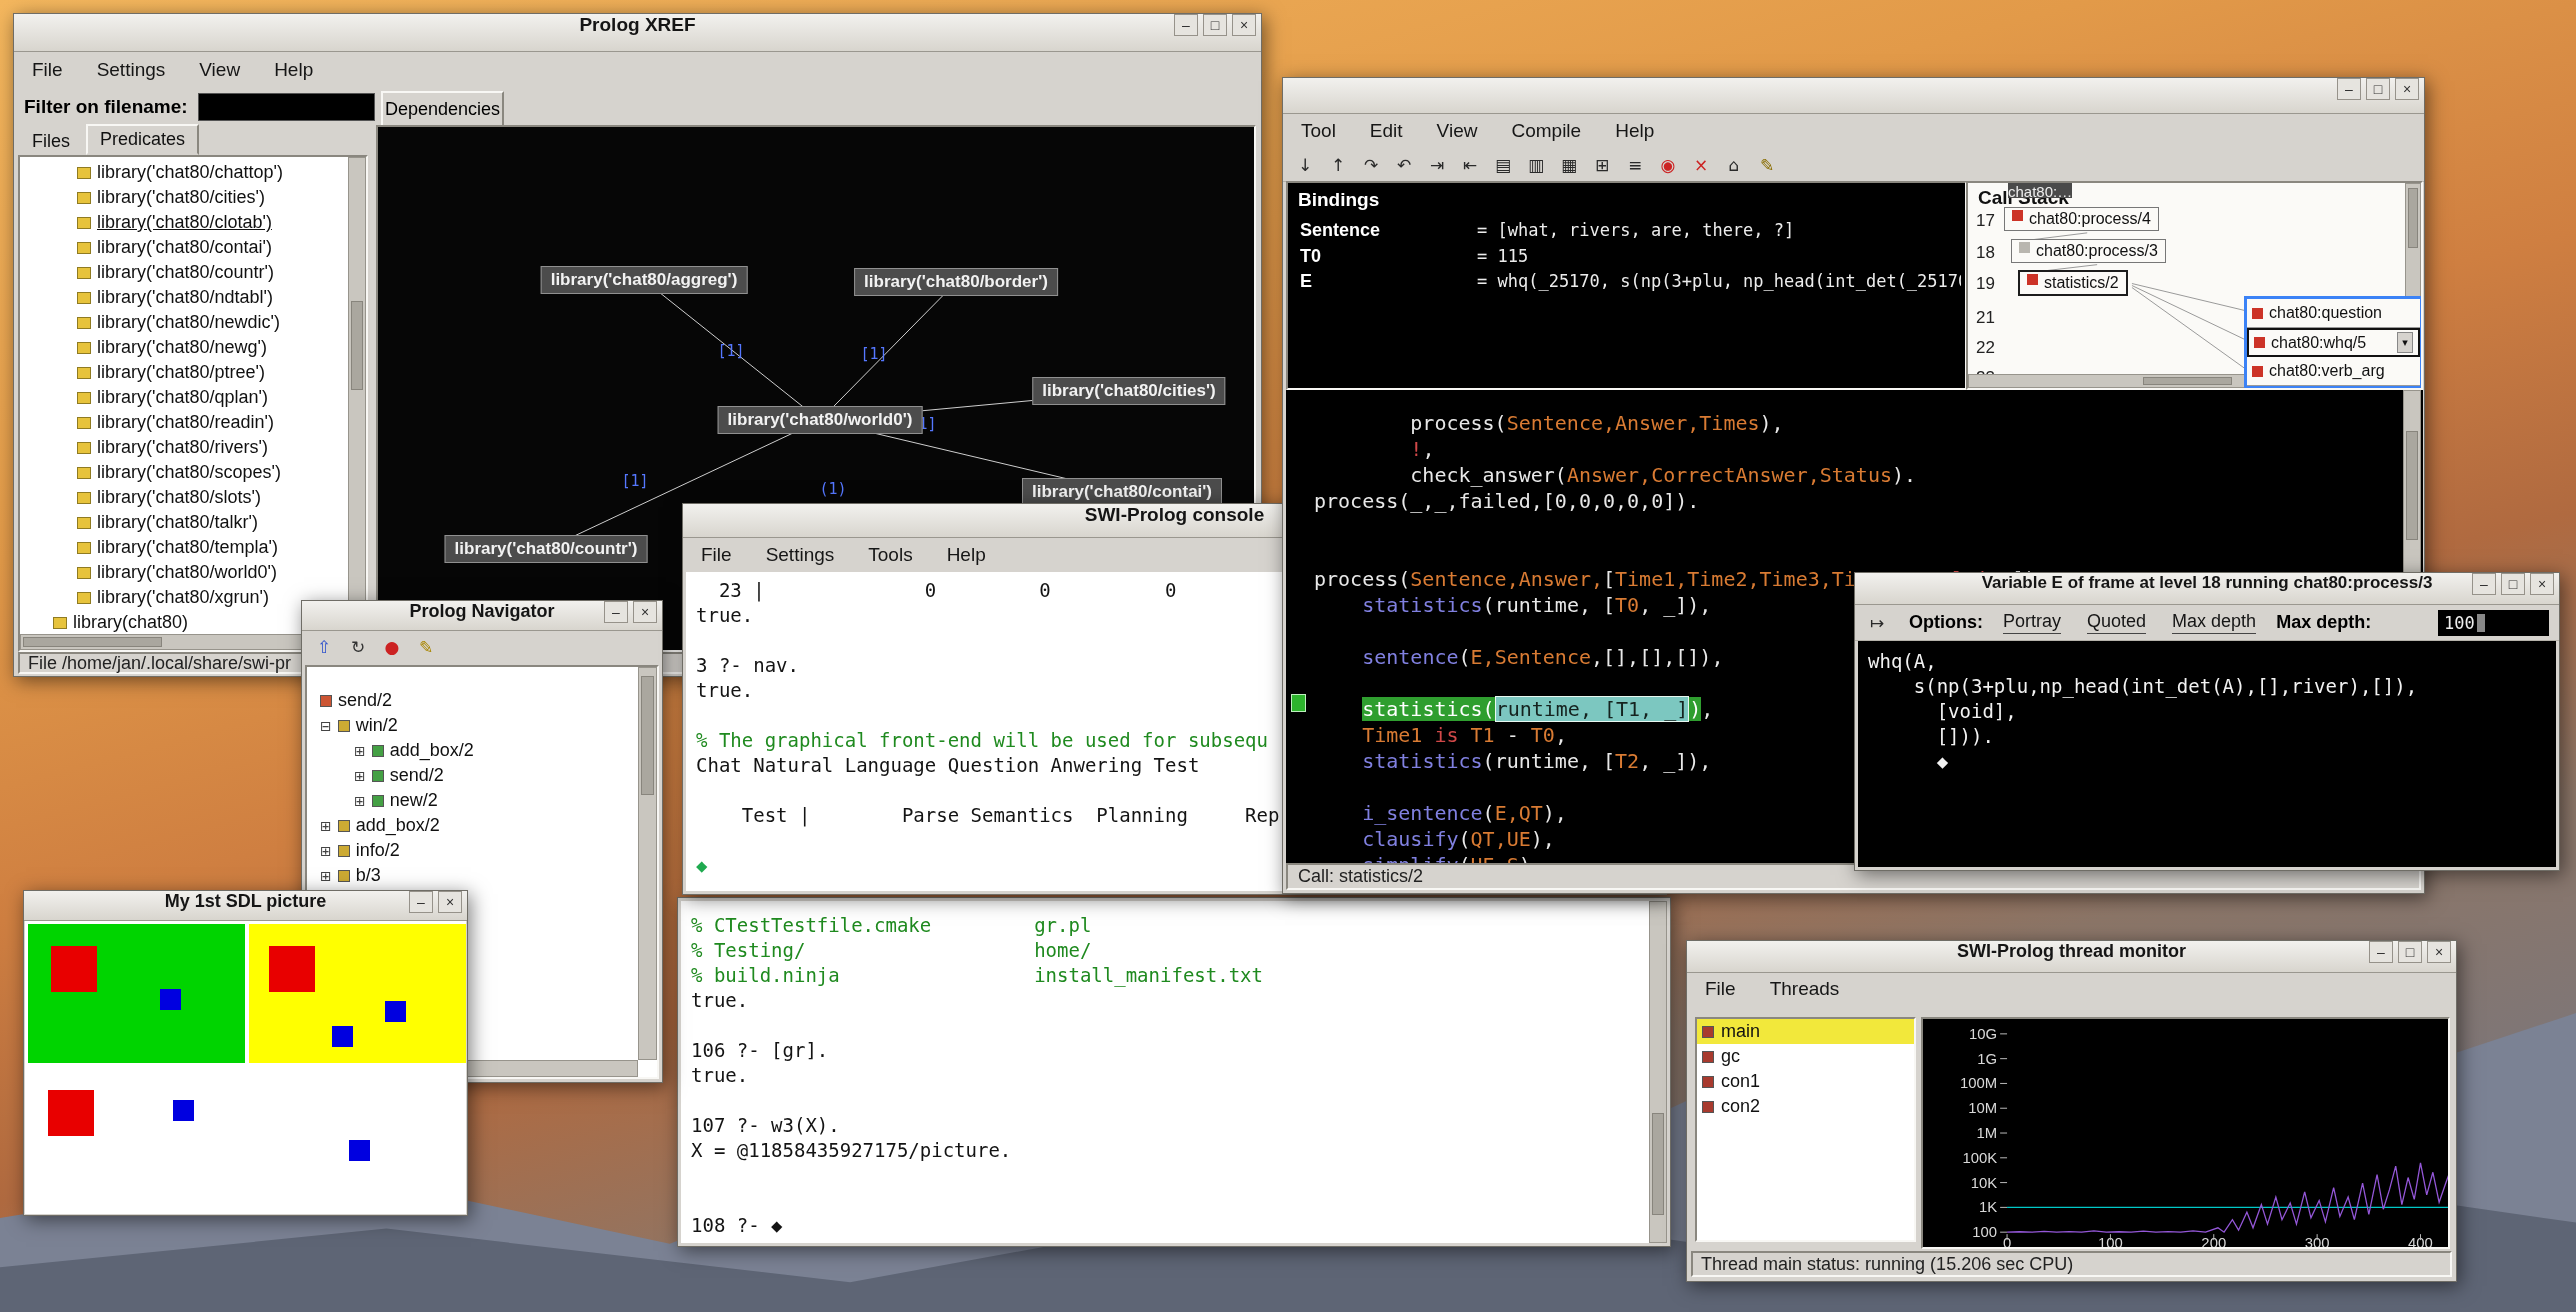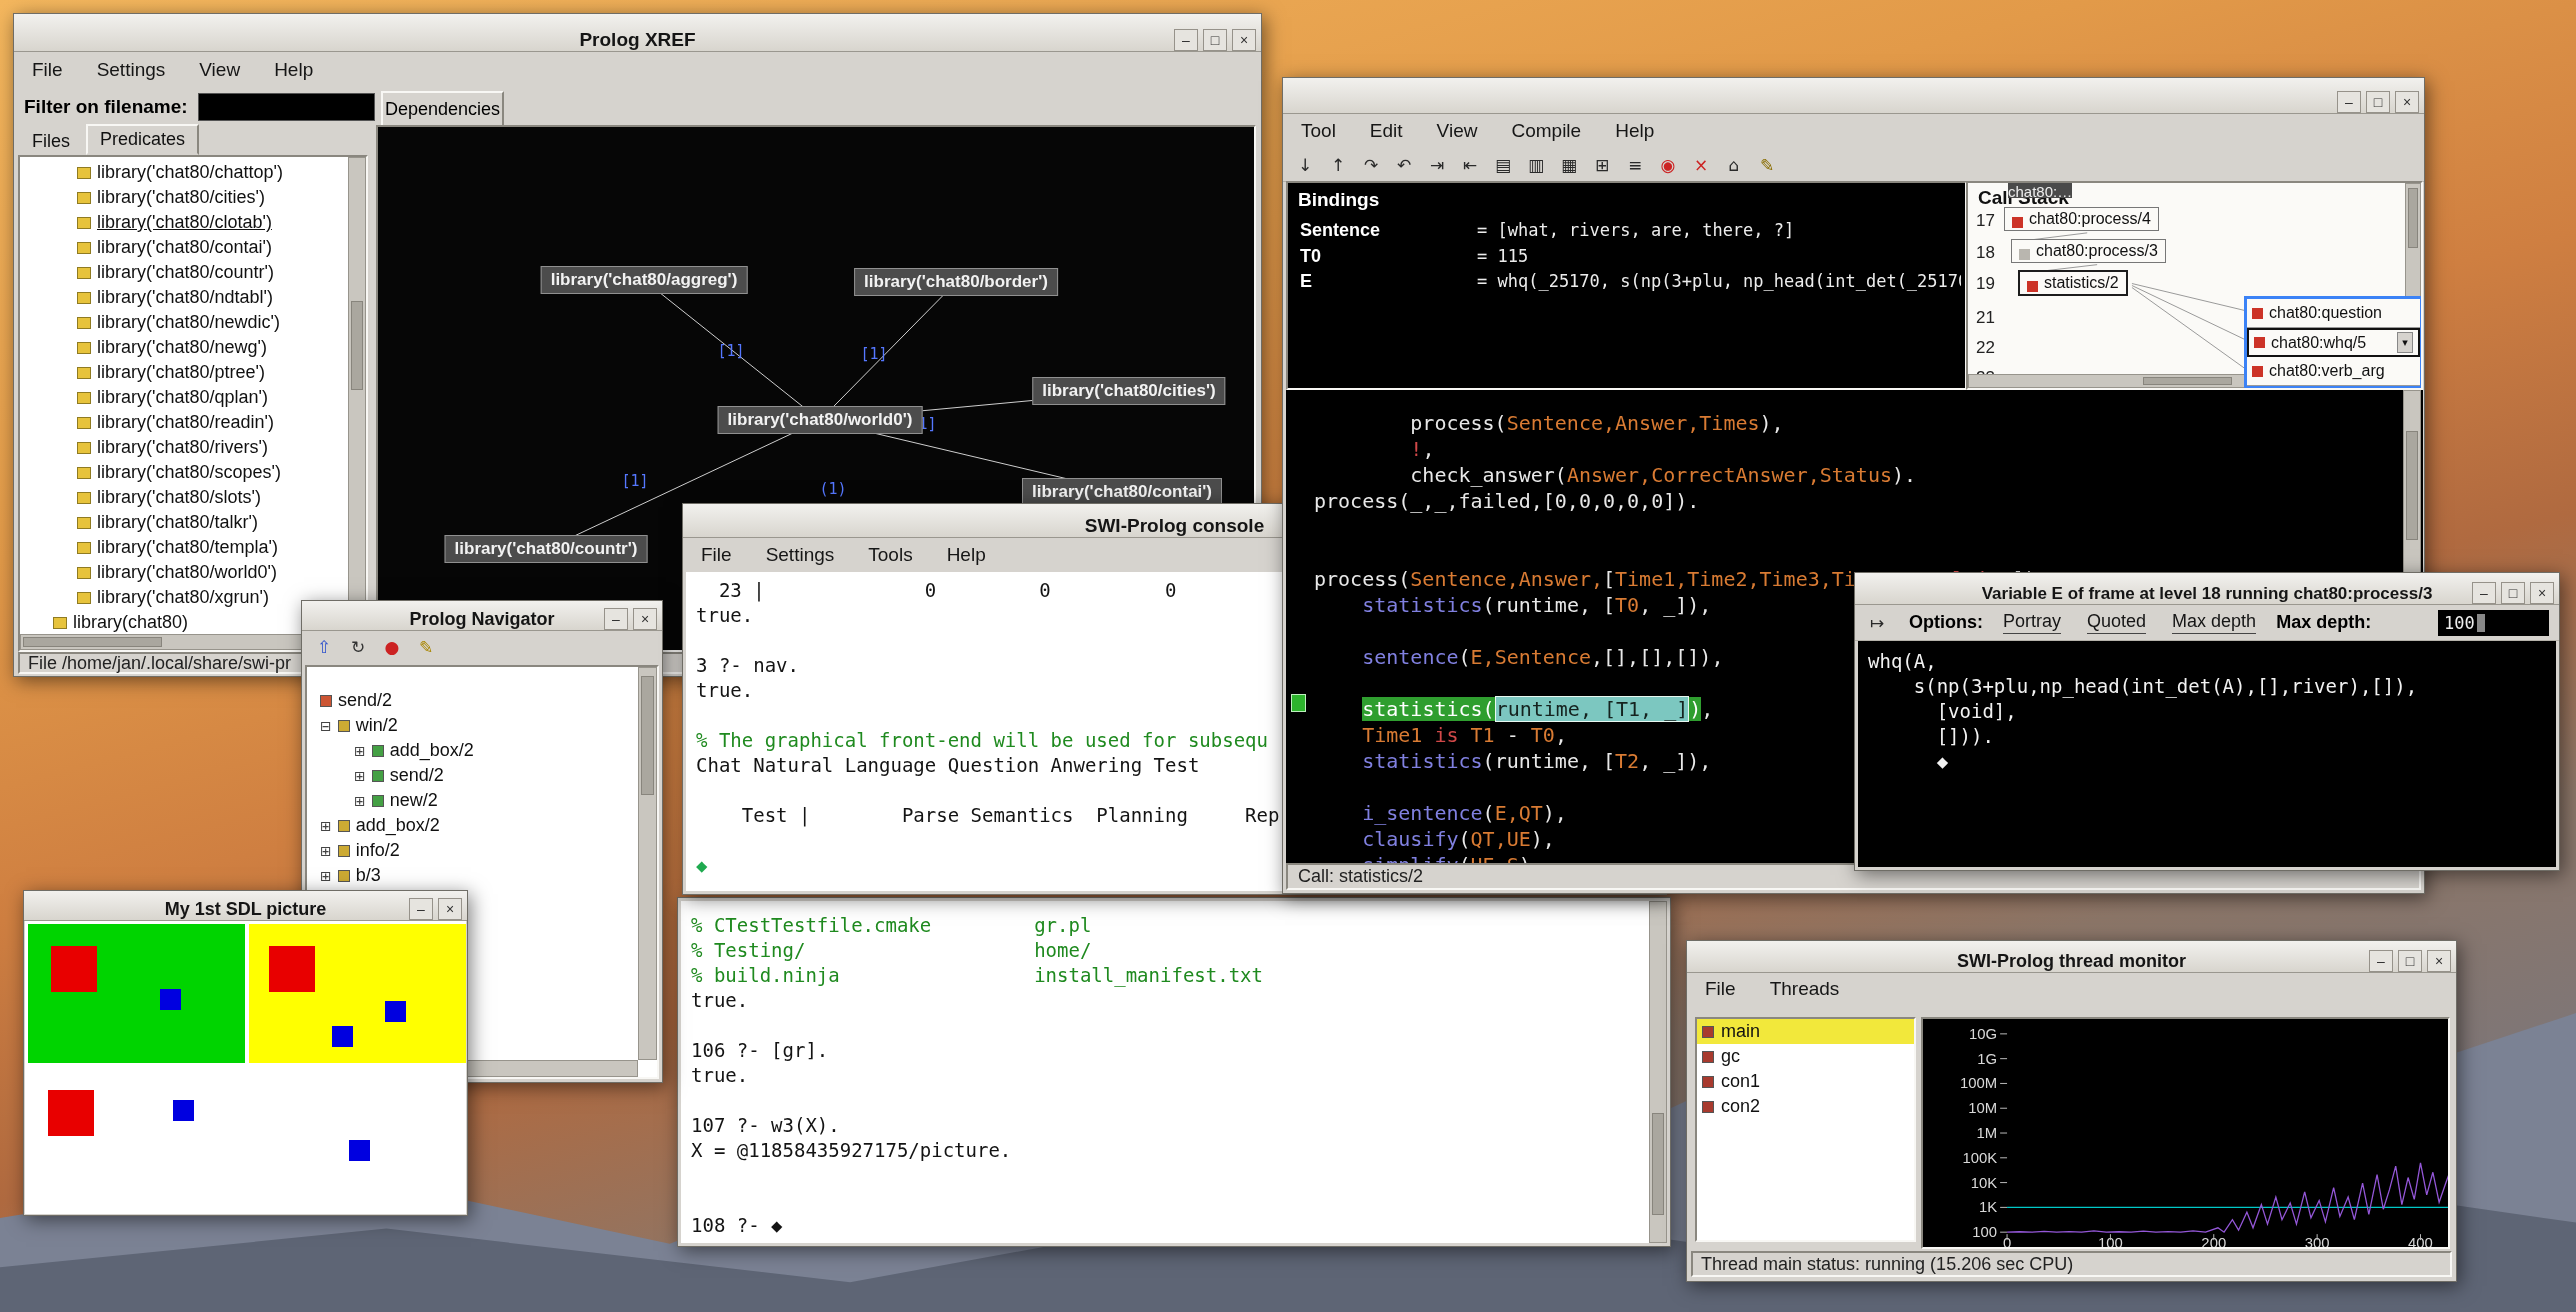--- a/index.html
+++ b/index.html
@@ -3,21 +3,21 @@
 <meta charset="utf-8">
 <style>
   *{margin:0;padding:0;box-sizing:border-box}
   html,body{width:2576px;height:1312px;overflow:hidden;font-family:"Liberation Sans",sans-serif}
   .desktop{position:absolute;inset:0;background:linear-gradient(165deg,#f4b75e 0%,#e29a49 28%,#cf7f41 46%,#b06a40 60%,#8c7668 74%,#6f7687 100%);z-index:0}
   .hill{position:absolute;bottom:0;right:0;width:2576px}
   .h1{height:427px;background:#7b8294;clip-path:polygon(0 100%,0 78%,12% 66%,26% 84%,40% 52%,57% 74%,70% 38%,84% 62%,100% 30%,100% 100%)}
   .h2{height:298px;background:#5e6575;clip-path:polygon(0 100%,0 85%,15% 72%,33% 90%,52% 60%,70% 82%,88% 55%,100% 70%,100% 100%)}
 
   .win{position:absolute;background:#d6d3ce;border:1px solid #6f6d66;box-shadow:3px 4px 18px rgba(0,0,0,.5)}
-  .tbar{position:absolute;left:0;top:0;right:0;background:linear-gradient(#f2f1ee,#d8d5ce);border-bottom:1px solid #9a978f;display:flex;align-items:flex-end;justify-content:center}
+  .tbar{position:absolute;left:0;top:0;right:0;background:linear-gradient(#f2f1ee,#d8d5ce);border-bottom:1px solid #9a978f;display:flex;align-items:flex-start;justify-content:center}
   .ttext{font-weight:bold;color:#151515;white-space:nowrap;overflow:hidden}
   .tbtns{position:absolute;right:5px;display:flex;gap:5px}
   .tbtn{width:24px;height:22px;background:#e6e4df;border:1px solid #96928a;color:#333;font-size:14px;display:flex;align-items:center;justify-content:center}
   .mbar{position:absolute;left:0;right:0;display:flex;align-items:center;gap:34px;padding:0 18px;background:#d6d3ce}
   .mitem{font-size:19px;color:#161616;white-space:nowrap}
   .sunken{border:2px solid;border-color:#8a877f #f8f7f4 #f8f7f4 #8a877f}
   .sb{position:absolute;background:#c9c6bf;border:1px solid #97948c}
   .sbt{position:absolute;background:#aaa79f;border:1px solid #88857d}
   .statusbar{position:absolute;background:#d6d3ce;display:flex;align-items:center;padding-left:8px;font-size:18px;color:#222}
 
@@ -74,21 +74,21 @@
   .bindings{position:absolute;left:3px;top:103px;width:681px;height:209px;background:#000;overflow:hidden}
   .bhead{position:absolute;left:10px;top:6px;color:#fff;font-weight:bold;font-size:19px}
   .brow{position:absolute;left:12px;right:4px;height:26px;display:flex;align-items:center;overflow:hidden}
   .bname{width:177px;flex:none;color:#fff;font-weight:bold;font-size:18px}
   .bval{color:#ececec;font:17px "DejaVu Sans Mono",monospace;white-space:pre;overflow:hidden}
   .callstack{position:absolute;left:683px;top:103px;width:457px;height:209px;background:#fbfaf7;overflow:hidden}
   .cshead{position:absolute;left:10px;top:4px;font-weight:bold;font-size:19px;color:#111}
   .cslines{position:absolute;left:0;top:0}
   .csclip{position:absolute;left:40px;top:0;height:15px;overflow:hidden;background:#4a4a4a;color:#eee;font-size:15px;padding:0 0;white-space:nowrap}
   .fnum{position:absolute;left:8px;font-size:17px;color:#222}
-  .fbox{position:absolute;display:inline-flex;align-items:flex-end;gap:6px;background:#fbfaf7;border:1px solid #777;padding:2px 7px;font-size:16px;color:#111;white-space:nowrap}
+  .fbox{position:absolute;display:inline-flex;align-items:flex-start;gap:6px;background:#fbfaf7;border:1px solid #777;padding:2px 7px;font-size:16px;color:#111;white-space:nowrap}
   .fbox.sel{border:2px solid #1c1c1c}
   .ficon{width:11px;height:11px;display:inline-block;flex:none}
   .cs-popup{position:absolute;left:276px;top:113px;width:179px;background:#fbfaf7;border:3px solid #3b82f6;z-index:5}
   .prow{height:29px;display:flex;align-items:center;gap:6px;padding:0 5px;border-bottom:1px solid #999;font-size:16px;overflow:hidden;white-space:nowrap;color:#111}
   .prow.foc{border:2px solid #111}
   .dd{margin-left:auto;width:16px;height:21px;background:#d6d3ce;border:1px solid #888;display:flex;align-items:center;justify-content:center;font-size:11px;flex:none}
   .codearea{position:absolute;left:3px;top:312px;width:1137px;height:475px;background:#000;overflow:hidden;padding:20px 0 0 28px}
   .codeline{white-space:pre;font:20px "DejaVu Sans Mono",monospace;line-height:26px;height:26px}
   .c-p{color:#e8e8e8}.c-v{color:#d97b33}.c-r{color:#e05252}.c-f{color:#8080e0}.c-k{color:#d04848}
   .c-g1{background:#2f9e2f;color:#fff}

